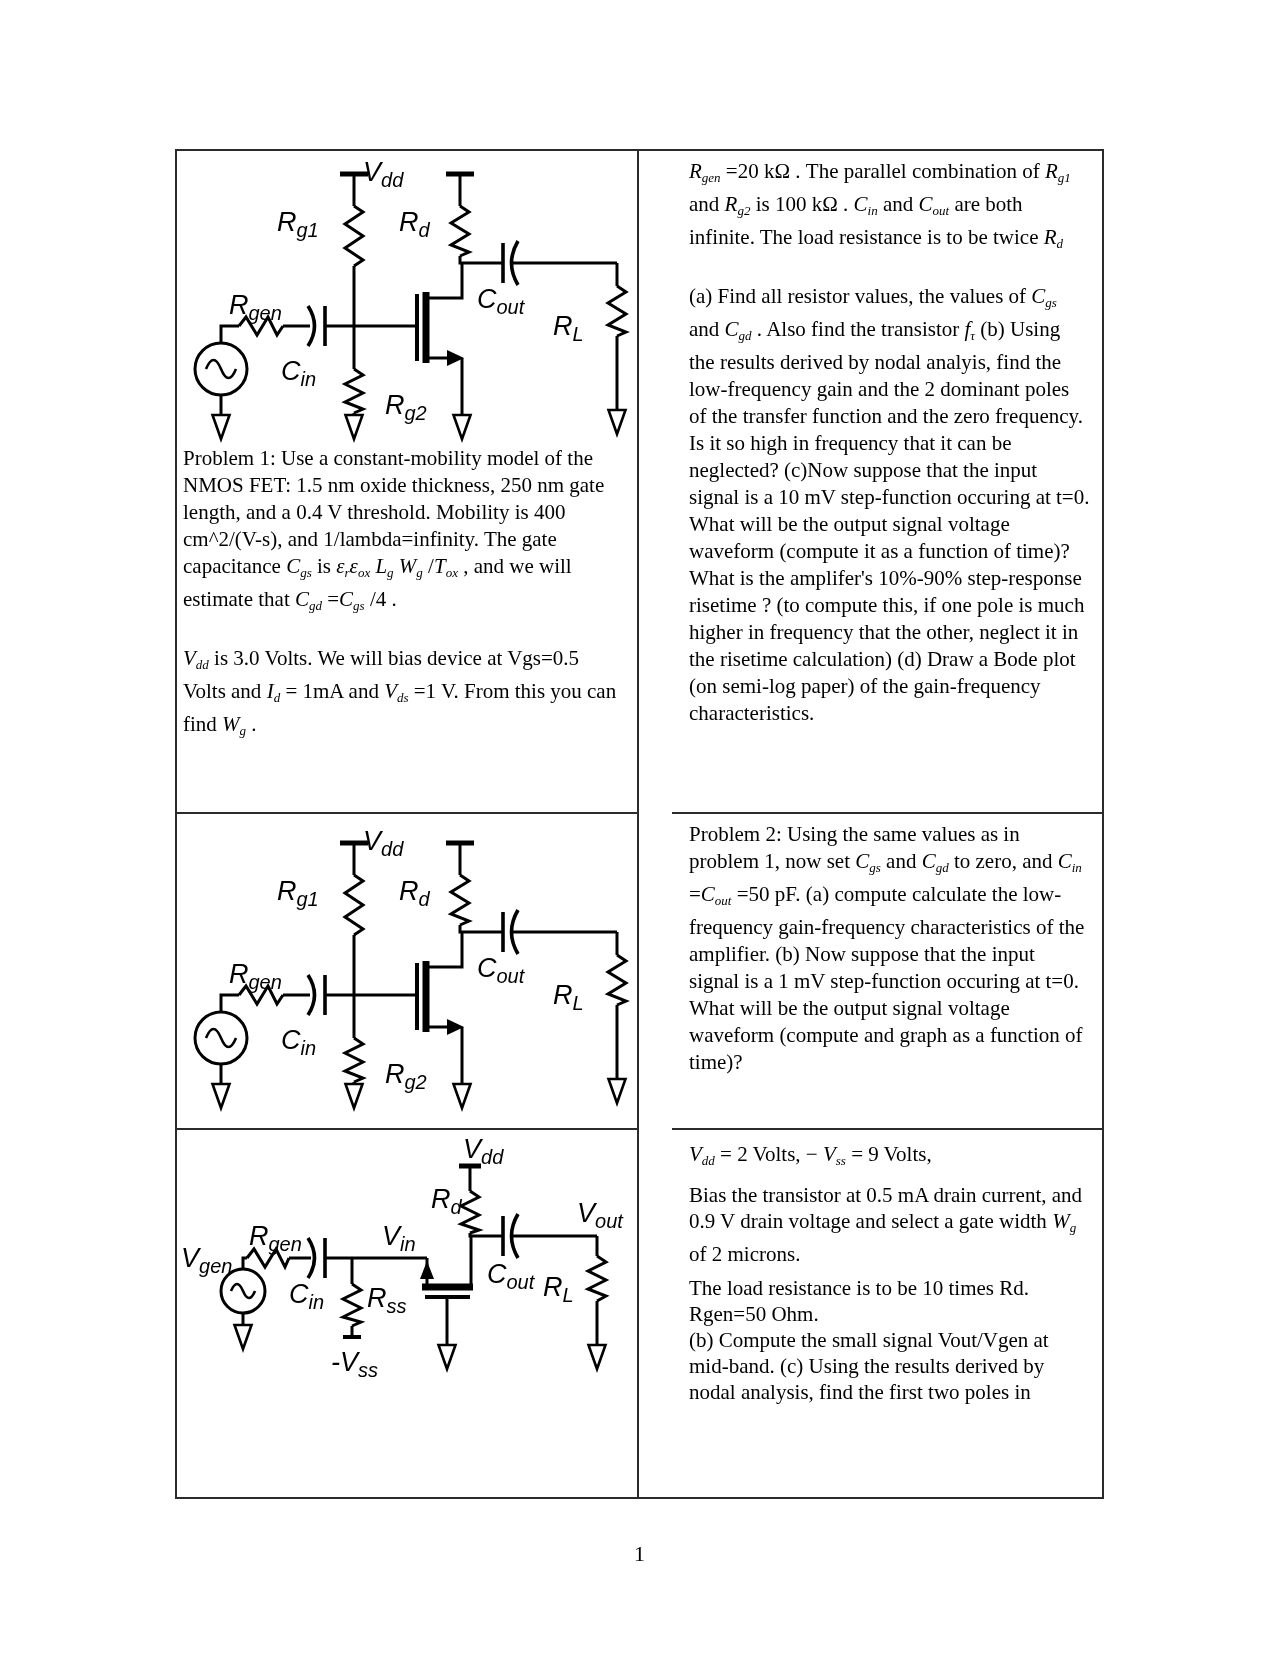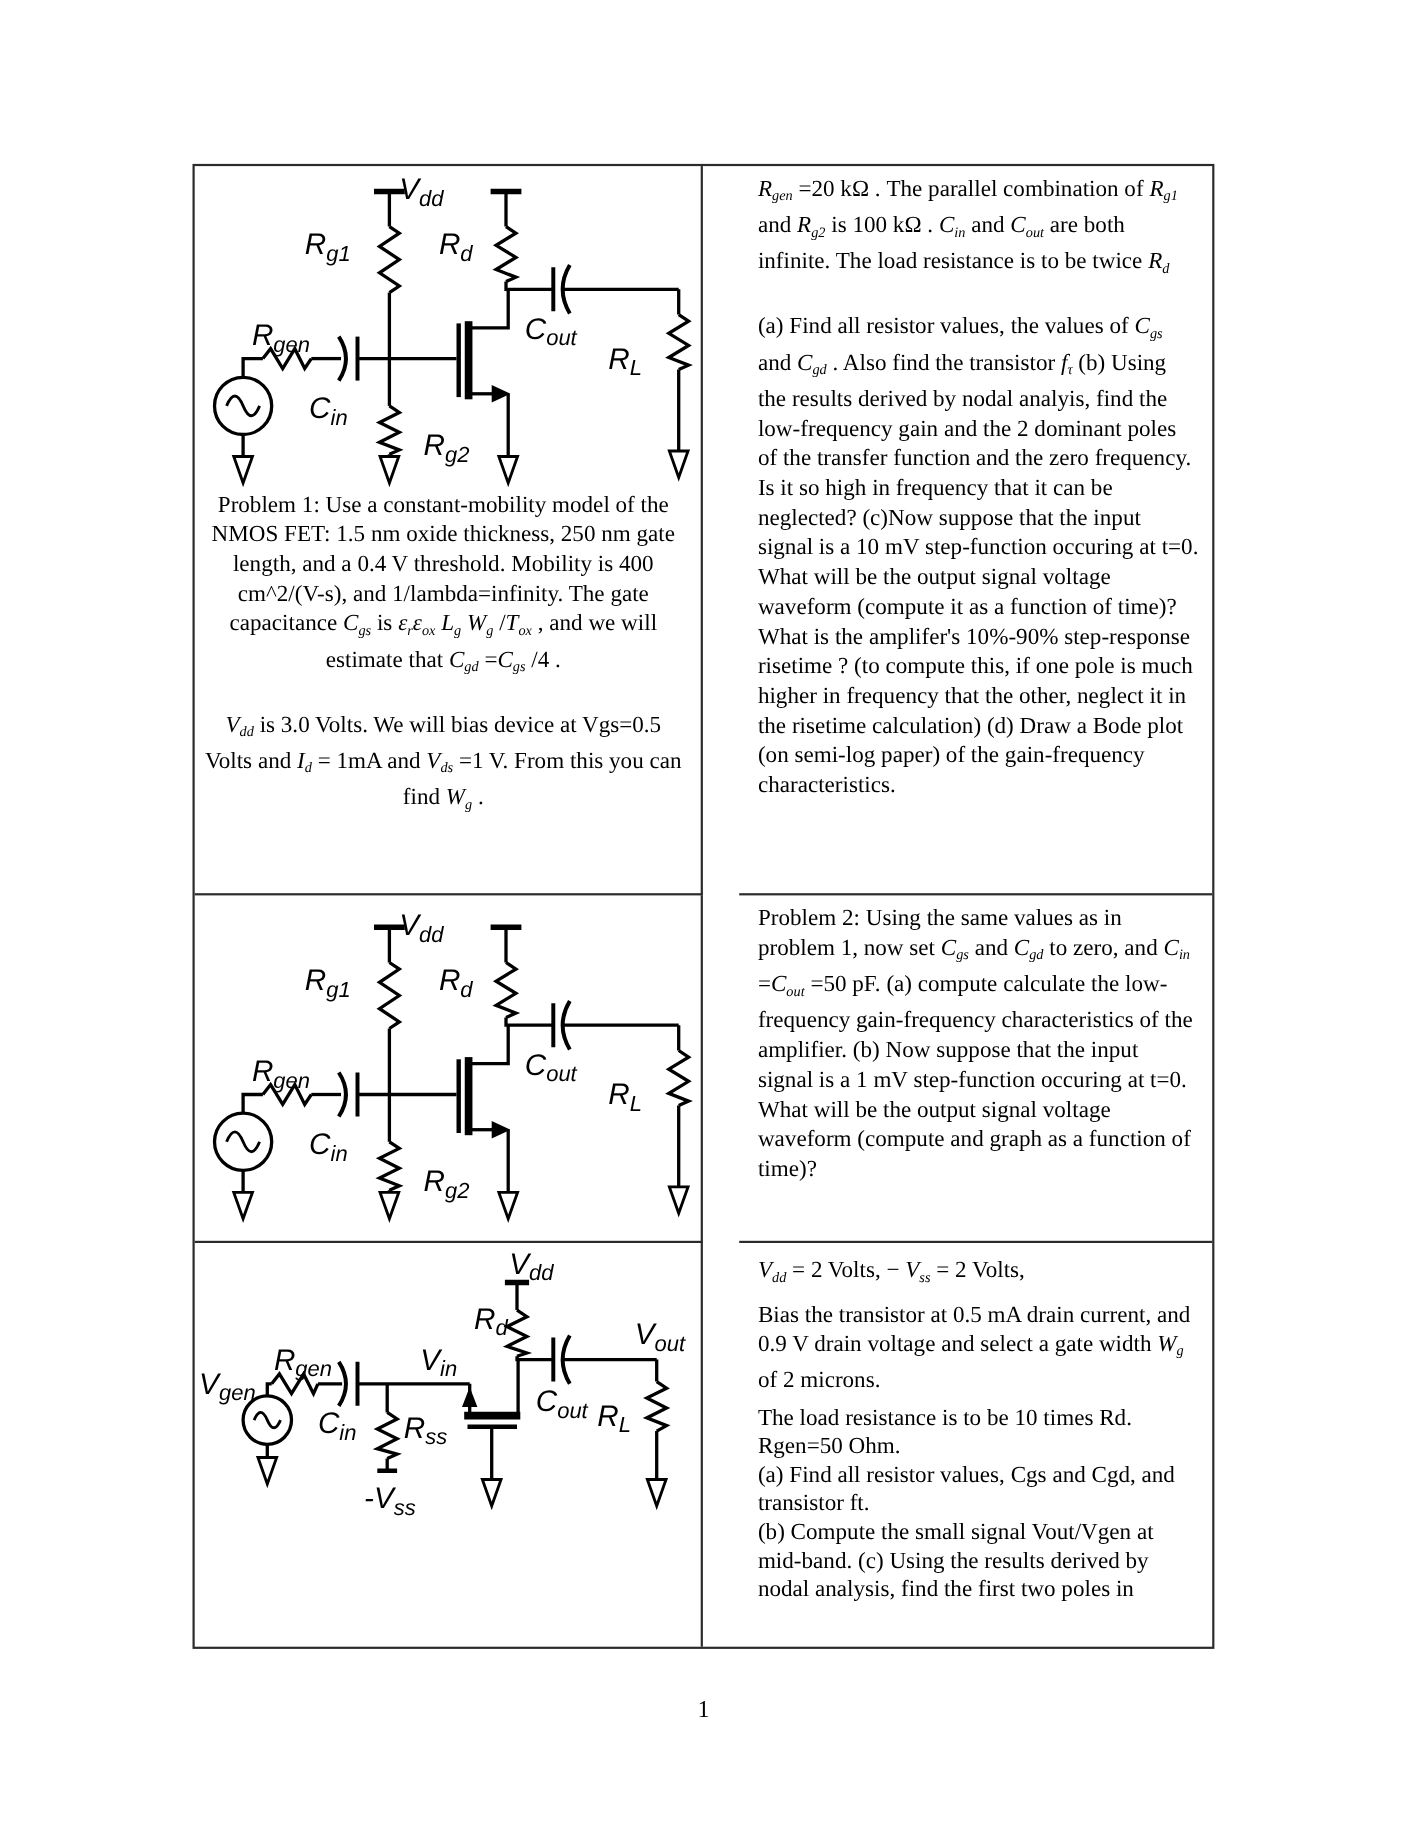--- a/index.html
+++ b/index.html
@@ -2,21 +2,21 @@
 <html><head>
 <meta charset="utf-8">
 <style>
   html,body{margin:0;padding:0;background:#fff;}
   .page{position:relative;width:1280px;height:1656px;background:#fff;overflow:hidden;
         font-family:"Liberation Serif",serif;color:#000;}
   .sheet{position:absolute;left:175px;top:149px;width:929px;height:1350px;
          border:2px solid #2b2b2b;box-sizing:border-box;background:#fff;
          display:grid;grid-template-columns:462px 1fr;grid-template-rows:663px 316px 1fr;}
   .cell{box-sizing:border-box;overflow:hidden;position:relative;}
-  .br{border-right:2px solid #2b2b2b;text-align:center;}
+  .br{border-right:2px solid #2b2b2b;}
   .bb{border-bottom:2px solid #2b2b2b;}
   .txt p{margin:0;font-size:21px;line-height:27px;}
   .rtext{padding:7px 12px 0 17px;margin-left:33px;}
   .ltext{padding:0 14px 0 6px;margin-top:-6px;}
   .l3text{padding:0 10px 0 8px;margin-top:9px;}
   .r3 p{line-height:26px;}
   .gap{margin-top:26px !important;}
   .gap8{margin-top:8px !important;}
   .gap4{margin-top:4px !important;}
   .seg-n{font-style:normal;}
@@ -212,23 +212,22 @@
         <text class="clabel" x="205" y="115"><tspan>V</tspan><tspan class="csub" dy="6">in</tspan></text>
         <text class="clabel" x="72" y="115"><tspan>R</tspan><tspan class="csub" dy="6">gen</tspan></text>
         <text class="clabel" x="4" y="137"><tspan>V</tspan><tspan class="csub" dy="6">gen</tspan></text>
         <text class="clabel" x="112" y="173"><tspan>C</tspan><tspan class="csub" dy="6">in</tspan></text>
         <text class="clabel" x="190" y="177"><tspan>R</tspan><tspan class="csub" dy="6">ss</tspan></text>
         <text class="clabel" x="154" y="241"><tspan>-V</tspan><tspan class="csub" dy="6">ss</tspan></text>
       </svg>
     </div>
 
     <div class="cell txt rtext r3">
-      <p class="gap4"><span class="seg-i">V</span><span class="seg-b">dd</span><span class="seg-n"> = 2 Volts,  − </span><span class="seg-i">V</span><span class="seg-b">ss</span><span class="seg-n"> = 2 Volts,</span></p>
+      <p class="gap4"><span class="seg-i">V</span><span class="seg-b">dd</span><span class="seg-n"> = 2 Volts,  − </span><span class="seg-i">V</span><span class="seg-b">ss</span><span class="seg-n"> = 9 Volts,</span></p>
       <p class="gap8"><span class="seg-n">Bias the transistor at 0.5  mA drain current, and 0.9 V drain voltage and select a gate width  </span><span class="seg-i">W</span><span class="seg-b">g</span><span class="seg-n"> of 2 microns.</span></p>
       <p class="gap8"><span class="seg-n">The load resistance is to be 10 times Rd. Rgen=50 Ohm.</span></p>
-      <p><span class="seg-n"> (a) Find all resistor values, Cgs and Cgd, and transistor ft.</span></p>
       <p><span class="seg-n"> (b) Compute the small signal Vout/Vgen at mid-band.  (c) Using the results derived by nodal analysis, find the first two poles in</span></p>
     </div>
 
   </div>
 
   <div class="pagenum">1</div>
 </div>
 
 </body></html>

